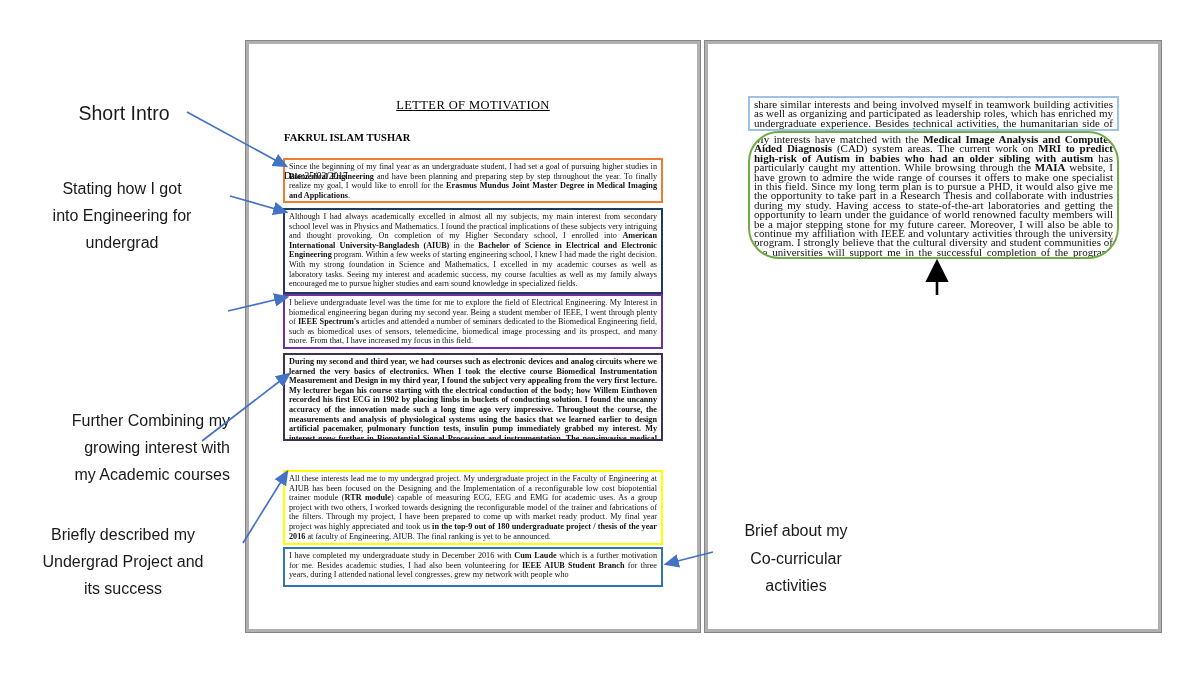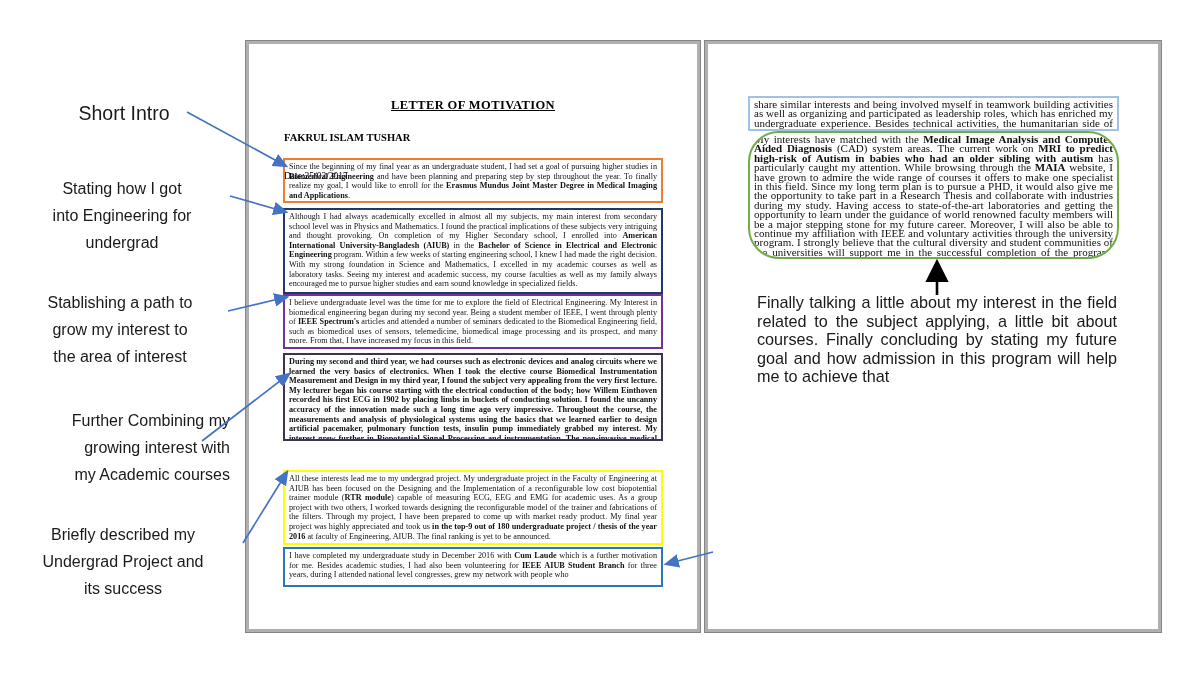--- a/index.html
+++ b/index.html
@@ -4,21 +4,21 @@
 <style>
   html,body{margin:0;padding:0;background:#ffffff;}
   .canvas{position:relative;width:1200px;height:675px;background:#ffffff;overflow:hidden;
           font-family:"Liberation Sans",sans-serif;}
   
   .page{position:absolute;top:41px;height:591px;background:#ffffff;
         border:3px solid #b0b0b0;outline:1px solid #858585;box-sizing:border-box;}
   .page1{left:246px;width:454px;}
   .page2{left:705px;width:456px;}
   .doc-title{position:absolute;left:0;right:0;top:54px;text-align:center;
-             font-family:"Liberation Serif",serif;font-weight:bold;font-size:12.5px;
+             font-family:"Liberation Serif",serif;font-weight:normal;font-size:12.5px;
              text-decoration:underline;letter-spacing:.4px;color:#000;}
   .doc-author{position:absolute;left:35px;top:88px;font-family:"Liberation Serif",serif;
               font-weight:bold;font-size:10.5px;color:#000;}
   .doc-date{position:absolute;left:35px;top:100px;font-family:"Liberation Serif",serif;
             font-size:9.5px;color:#000;margin-top:27px;}
   .para{position:absolute;box-sizing:border-box;border:2px solid #888;
         padding:2px 4px;overflow:hidden;
         font-family:"Liberation Serif",serif;color:#111;text-align:justify;}
   .page1 .para{left:34px;width:380px;font-size:8.2px;line-height:9.6px;}
   .page2 .para{left:40px;width:371px;font-size:11px;line-height:9.4px;}
@@ -46,23 +46,20 @@
 </style>
 </head>
 <body>
 
 <div class="canvas">
 
   <div class="ann ann-a1">Short Intro</div>
   <div class="ann ann-a2">Stating how I got
 into Engineering for
 undergrad</div>
-  <div class="ann ann-a3">Stablishing a path to
-grow my interest to
-the area of interest</div>
   <div class="ann ann-a4">Further Combining my
 growing interest with
 my Academic courses</div>
   <div class="ann ann-a5">Briefly described my
 Undergrad Project and
 its success</div>
 
   <div class="page page1">
     <div class="doc-title">LETTER OF MOTIVATION</div>
     <div class="doc-author">FAKRUL ISLAM TUSHAR</div>
@@ -73,21 +70,23 @@
     <div class="para p4" style="border-color: rgb(63, 49, 81);"><span>During my second and third year, we had courses such as electronic devices and analog circuits where we learned the very basics of electronics. When I took the elective course </span><b>Biomedical Instrumentation Measurement and Design</b><span> in my third year, I found the subject very appealing from the very first lecture. My lecturer began his course starting with the electrical conduction of the body; how </span><b>Willem Einthoven</b><span> recorded his first ECG in 1902 by placing limbs in buckets of conducting solution. I found the uncanny accuracy of the innovation made such a long time ago very impressive. Throughout the course, the measurements and analysis of physiological systems using the basics that we learned earlier to design artificial pacemaker, pulmonary function tests, insulin pump immediately grabbed my interest. My interest grew further in </span><b>Biopotential Signal Processing and instrumentation</b><span>. The non-invasive medical imaging techniques, such as X-ray, Ultrasound and Magnetic Resonance Imaging (MRI) are of particular interest to me.</span></div>
     <div class="para p5" style="border-color: rgb(255, 255, 0);"><span>All these interests lead me to my undergrad project. My undergraduate project in the Faculty of Engineering at AIUB has been focused on the Designing and the Implementation of a reconfigurable low cost biopotential trainer module (</span><b>RTR module</b><span>) capable of measuring ECG, EEG and EMG for academic uses. As a group project with two others, I worked towards designing the reconfigurable model of the trainer and fabrications of the filters. Through my project, I have been prepared to come up with market ready product. My final year project was highly appreciated and took us </span><b>in the top-9 out of 180 undergraduate project / thesis of the year 2016</b><span> at faculty of Engineering, AIUB. The final ranking is yet to be announced.</span></div>
     <div class="para p6" style="border-color: rgb(46, 117, 182);"><span>I have completed my undergraduate study in December 2016 with </span><b>Cum Laude</b><span> which is a further motivation for me. Besides academic studies, I had also been volunteering for </span><b>IEEE AIUB Student Branch</b><span> for three years, during I attended national level congresses, grew my network with people who</span></div>
   </div>
 
   <div class="page page2">
     <div class="para p7" style="border-color: rgb(157, 195, 230);"><span>share similar interests and being involved myself in teamwork building activities as well as organizing and participated as leadership roles, which has enriched my undergraduate experience. Besides technical activities, the humanitarian side of IEEE has also been a huge source of inspiration.</span></div>
     <div class="para p8" style="border-color: rgb(112, 173, 71);"><span>My interests have matched with the </span><b>Medical Image Analysis and Computer Aided Diagnosis</b><span> (CAD) system areas. The current work on </span><b>MRI to predict high-risk of Autism in babies who had an older sibling with autism</b><span> has particularly caught my attention. While browsing through the </span><b>MAIA</b><span> website, I have grown to admire the wide range of courses it offers to make one specialist in this field. Since my long term plan is to pursue a PHD, it would also give me the opportunity to take part in a Research Thesis and collaborate with industries during my study. Having access to state-of-the-art laboratories and getting the opportunity to learn under the guidance of world renowned faculty members will be a major stepping stone for my future career. Moreover, I will also be able to continue my affiliation with IEEE and voluntary activities through the university program. I strongly believe that the cultural diversity and student communities of the universities will support me in the successful completion of the program. Studying and engaging in research at the MAIA program will allow me to explore specialized fields in </span><b>Biomedical Imaging</b><span> and in the future help me to make significant contributions to the field.</span></div>
   </div>
 
-  <div class="ann-r2">Finally talking a little about my interest in the field related to the subject applying, a little bit about courses. Finally concluding by stating my future goal and how admission in this program will help me to achieve that</div>
+  <div class="ann ann-r1">Brief about my
+Co-curricular
+activities</div>
 
   <svg class="arrows" viewBox="0 0 1200 675">
     <defs>
       <marker id="head-blue" markerWidth="9" markerHeight="8" refX="7.5" refY="4" orient="auto">
         <path d="M0,0 L9,4 L0,8 z" fill="#4472C4"></path>
       </marker>
       <marker id="head-black" markerWidth="9" markerHeight="9" refX="7" refY="4.5" orient="auto">
         <path d="M0,0 L9,4.5 L0,9 z" fill="#000000"></path>
       </marker>
     </defs>

